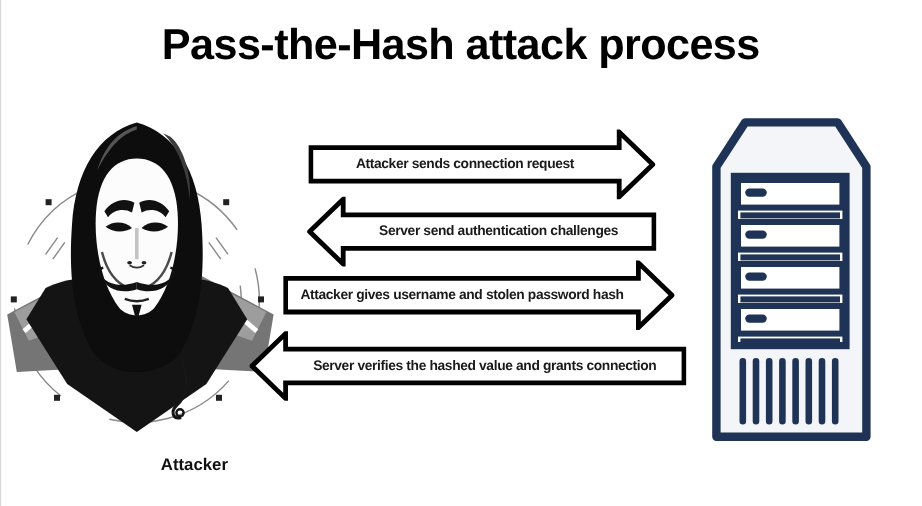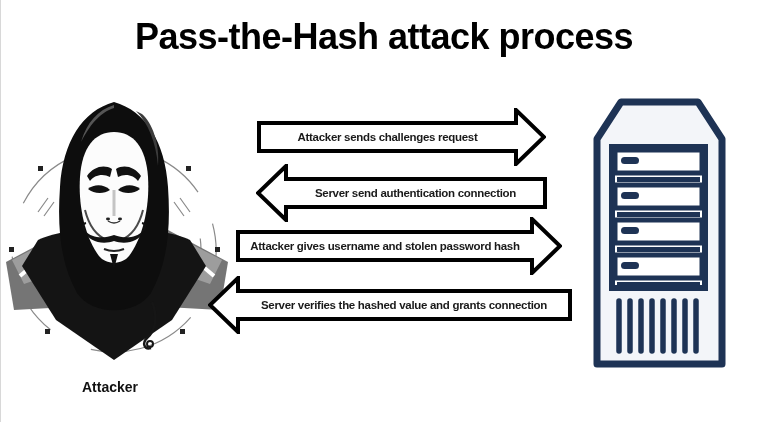--- a/index.html
+++ b/index.html
@@ -8,21 +8,21 @@
     font-family:"Liberation Sans",sans-serif;color:#000;
     box-shadow:inset 1px 0 0 #d8d8d8;
   }
   .title{
     position:absolute;top:16px;left:0;right:0;margin:0;
     text-align:center;font-size:36px;font-weight:700;letter-spacing:-0.5px;color:#000;
   }
   .figure{position:absolute;}
   .figure svg{display:block;}
   .actor-label{position:absolute;font-size:14px;font-weight:700;text-align:center;color:#111;}
-  .attacker-label{left:30px;top:379px;width:160px;}
+  .attacker-label{left:30px;top:379px;width:160px;text-align:right;}
   .server-label{left:596px;top:374px;width:130px;}
   .arrow{position:absolute;}
   .arrow svg{display:block;}
   .arrow .label{
     position:absolute;top:0;bottom:0;display:flex;align-items:center;justify-content:center;
     font-size:11.5px;font-weight:700;letter-spacing:-0.3px;white-space:nowrap;color:#1a1a1a;
   }
   .arrow.right .label{left:6px;right:34px;}
   .arrow.left  .label{left:34px;right:6px;}
 </style>
@@ -120,28 +120,28 @@
         <rect x="28" y="165" width="18" height="7" rx="3.5"></rect>
       </g>
       <path d="M26,204 V254 M37,204 V254 M48,204 V254 M59,204 V254 M70,204 V254 M81,204 V254 M92,204 V254 M103,204 V254" stroke="#1e3355" stroke-width="5.5" stroke-linecap="round" fill="none"></path>
     </svg>
   </div>
 
   <div class="arrow right" style="left:257px;top:108px;width:289px;height:58px">
     <svg width="289" height="58" viewBox="0 0 289 58">
       <polygon points="2,15 259,15 259,2 287,29 259,56 259,43 2,43" fill="#ffffff" stroke="#000000" stroke-width="4"></polygon>
     </svg>
-    <div class="label">Attacker sends challenges request</div>
+    <div class="label">Attacker sends connection request</div>
   </div>
 
   <div class="arrow left" style="left:256px;top:164px;width:291px;height:58px">
     <svg width="291" height="58" viewBox="0 0 291 58">
       <polygon points="289,15 30,15 30,2 2,29 30,56 30,43 289,43" fill="#ffffff" stroke="#000000" stroke-width="4"></polygon>
     </svg>
-    <div class="label">Server send authentication connection</div>
+    <div class="label">Server send authentication challenges</div>
   </div>
 
   <div class="arrow right" style="left:236px;top:217px;width:326px;height:58px">
     <svg width="326" height="58" viewBox="0 0 326 58">
       <polygon points="2,15 296,15 296,2 324,29 296,56 296,43 2,43" fill="#ffffff" stroke="#000000" stroke-width="4"></polygon>
     </svg>
     <div class="label">Attacker gives username and stolen password hash</div>
   </div>
 
   <div class="arrow left" style="left:208px;top:276px;width:364px;height:58px">

